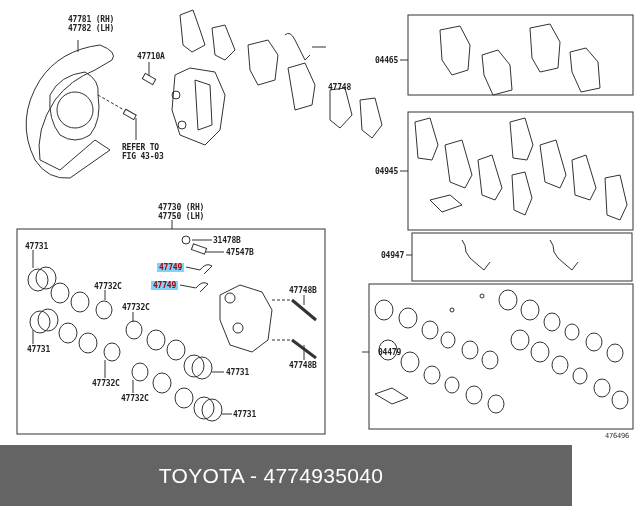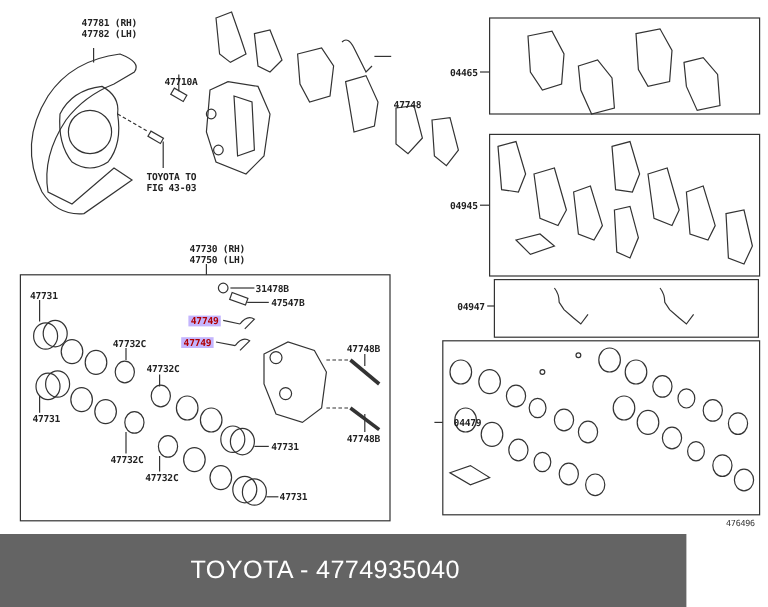--- a/index.html
+++ b/index.html
@@ -1,19 +1,19 @@
 <!DOCTYPE html>
 <html><head>
 <meta charset="utf-8">
 <style>
   html, body { margin:0; padding:0; }
   body { width:640px; height:506px; background:#ffffff; overflow:hidden; position:relative; font-family:"DejaVu Sans Mono", monospace; }
   #diagram { position:absolute; left:0; top:0; width:544px; height:445px; background:#fff; }
   .lbl { position:absolute; font-family:"DejaVu Sans Mono", monospace; font-weight:bold; font-size:8px; color:#222; white-space:nowrap; line-height:9px; letter-spacing:-0.2px; }
-  .lbl.hl { background:#c4b5fd; color:#b00000; padding:0 2px; }
+  .lbl.hl { background:#7dd3fc; color:#b00000; padding:0 2px; }
   .lbl.small { font-weight:normal; font-size:7px; color:#333; }
   svg#art { position:absolute; left:0; top:0; }
   #footer { position:absolute; left:0; top:445px; width:572px; height:61px; background:#646464; display:flex; align-items:center; justify-content:center; }
   #footer .ftxt { font-family:"Liberation Sans", sans-serif; color:#ffffff; font-size:21px; letter-spacing:0.3px; }
   #footer .gap { display:inline-block; width:30px; }
 </style>
 </head>
 <body>
 
 <div id="diagram">
@@ -161,22 +161,22 @@
           <ellipse cx="620" cy="400" rx="8" ry="9"></ellipse>
         <ellipse cx="452" cy="310" rx="2" ry="2"></ellipse>
           <ellipse cx="482" cy="296" rx="2" ry="2"></ellipse>
         <path d="M375 394 L392 388 L408 398 L392 404 Z"></path>
       </g>
     </g>
   </svg>
 
   <span class="lbl" style="left:68px;top:15px;">47781 (RH)</span>
   <span class="lbl" style="left:68px;top:24px;">47782 (LH)</span>
-  <span class="lbl" style="left:137px;top:52px;margin-top:12px;">47710A</span>
-  <span class="lbl" style="left:122px;top:143px;">TOYOTA TO</span>
+  <span class="lbl" style="left:137px;top:52px;">47710A</span>
+  <span class="lbl" style="left:122px;top:143px;">REFER TO</span>
   <span class="lbl" style="left:122px;top:152px;">FIG 43-03</span>
   <span class="lbl" style="left:328px;top:43px;margin-top:40px;">47748</span>
 
   <span class="lbl" style="left:375px;top:56px;">04465</span>
   <span class="lbl" style="left:375px;top:167px;">04945</span>
   <span class="lbl" style="left:381px;top:251px;">04947</span>
   <span class="lbl" style="left:336px;top:348px;margin-left:42px;">04479</span>
 
   <span class="lbl" style="left:158px;top:203px;">47730 (RH)</span>
   <span class="lbl" style="left:158px;top:212px;">47750 (LH)</span>

